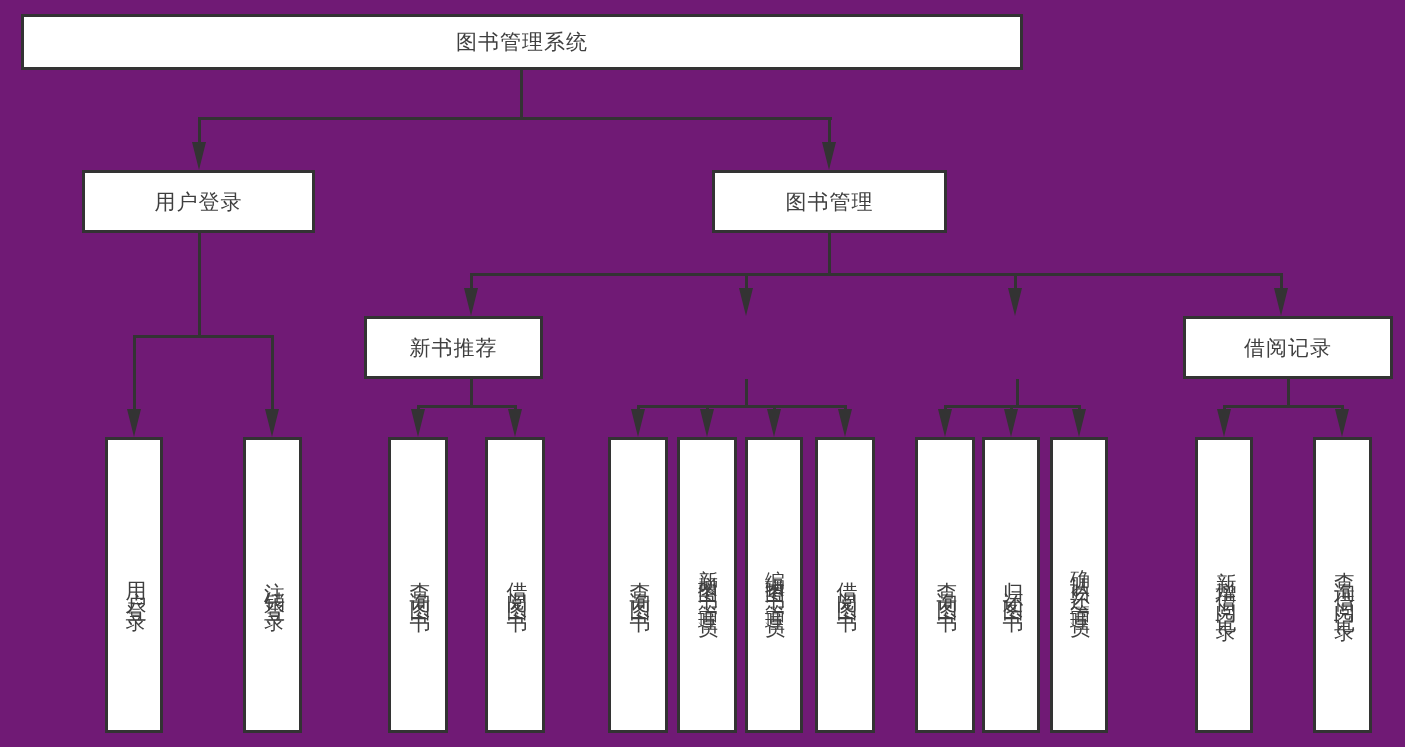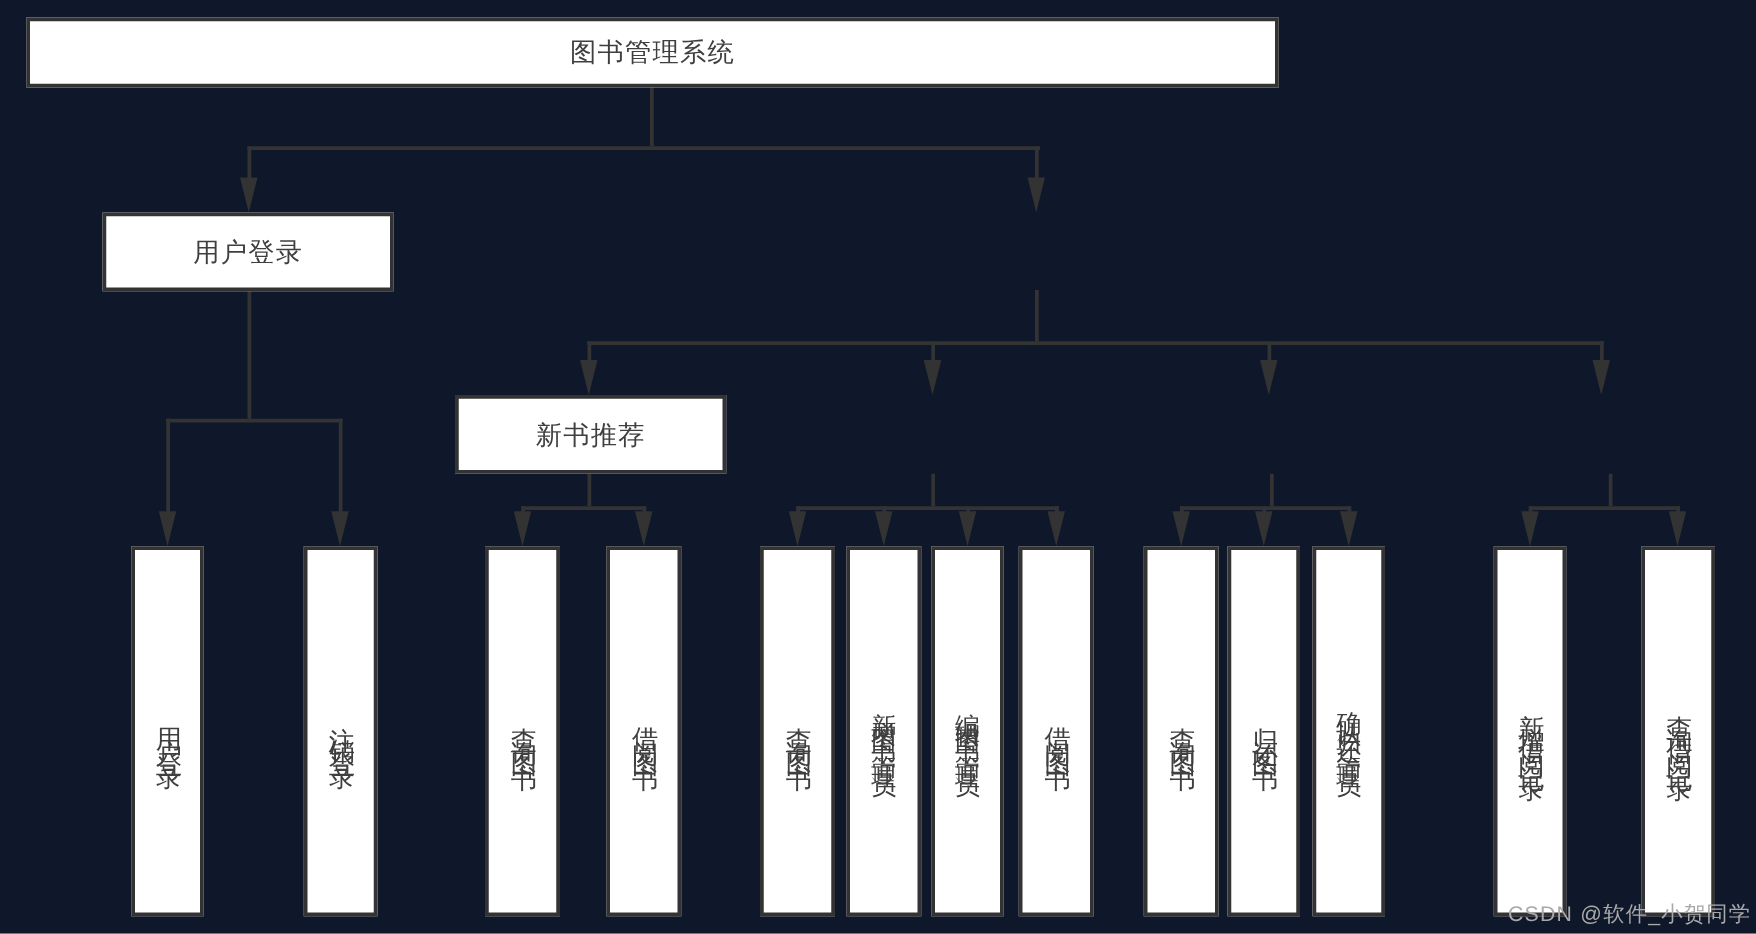--- a/index.html
+++ b/index.html
@@ -1,18 +1,18 @@
 <!DOCTYPE html>
 <html><head>
 <meta charset="utf-8">
 <style>
   html,body{margin:0;padding:0;background:#fff;}
   #canvas{
-    position:relative;width:1405px;height:747px;background:#0f172a;
-    font-family:Liberation Sans, sans-serif;
+    position:relative;width:1405px;height:747px;background:#701a75;
+    font-family:Liberation Mono, monospace;
     overflow:hidden;
   }
   .node{
     position:absolute;box-sizing:border-box;
     border:3px solid #333;background:#fff;
     display:flex;align-items:center;justify-content:center;
     font-size:21px;color:#3f3f3f;letter-spacing:1px;
     z-index:2;
   }
   .leaf{
@@ -32,25 +32,27 @@
 </style>
 </head>
 <body>
 
 <div id="canvas">
 
   <div class="node" style="left:21px;top:14px;width:1002px;height:56px;">图书管理系统</div>
 
   <div class="node" style="left:82px;top:170px;width:233px;height:63px;">用户登录</div>
 
+  <div class="node" style="left:712px;top:170px;width:235px;height:63px;">图书管理</div>
 
-  <div class="node" style="left:364px;top:316px;width:217px;height:63px;">新书推荐</div>
+  <div class="node" style="left:364px;top:316px;width:179px;height:63px;">新书推荐</div>
 
 
 
+  <div class="node" style="left:1183px;top:316px;width:210px;height:63px;">借阅记录</div>
 
   <div class="node leaf" style="left:105px;top:437px;width:58px;height:296px;">用户登录</div>
 
   <div class="node leaf" style="left:243px;top:437px;width:59px;height:296px;">注销登录</div>
 
   <div class="node leaf" style="left:388px;top:437px;width:60px;height:296px;">查询图书</div>
 
   <div class="node leaf" style="left:485px;top:437px;width:60px;height:296px;">借阅图书</div>
 
   <div class="node leaf" style="left:608px;top:437px;width:60px;height:296px;">查询图书</div>
@@ -123,15 +125,14 @@
   <div class="v" style="left:1078px;top:405px;height:8px;"></div>
   <div class="a" style="left:1072px;top:409px;"></div>
 
   <div class="v" style="left:1287px;top:379px;height:26px;"></div>
   <div class="h" style="left:1223px;top:405px;width:121px;"></div>
   <div class="v" style="left:1223px;top:405px;height:8px;"></div>
   <div class="a" style="left:1217px;top:409px;"></div>
   <div class="v" style="left:1341px;top:405px;height:8px;"></div>
   <div class="a" style="left:1335px;top:409px;"></div>
 
-  <div class="watermark">CSDN @软件_小贺同学</div>
 
 </div>
 
 </body></html>

